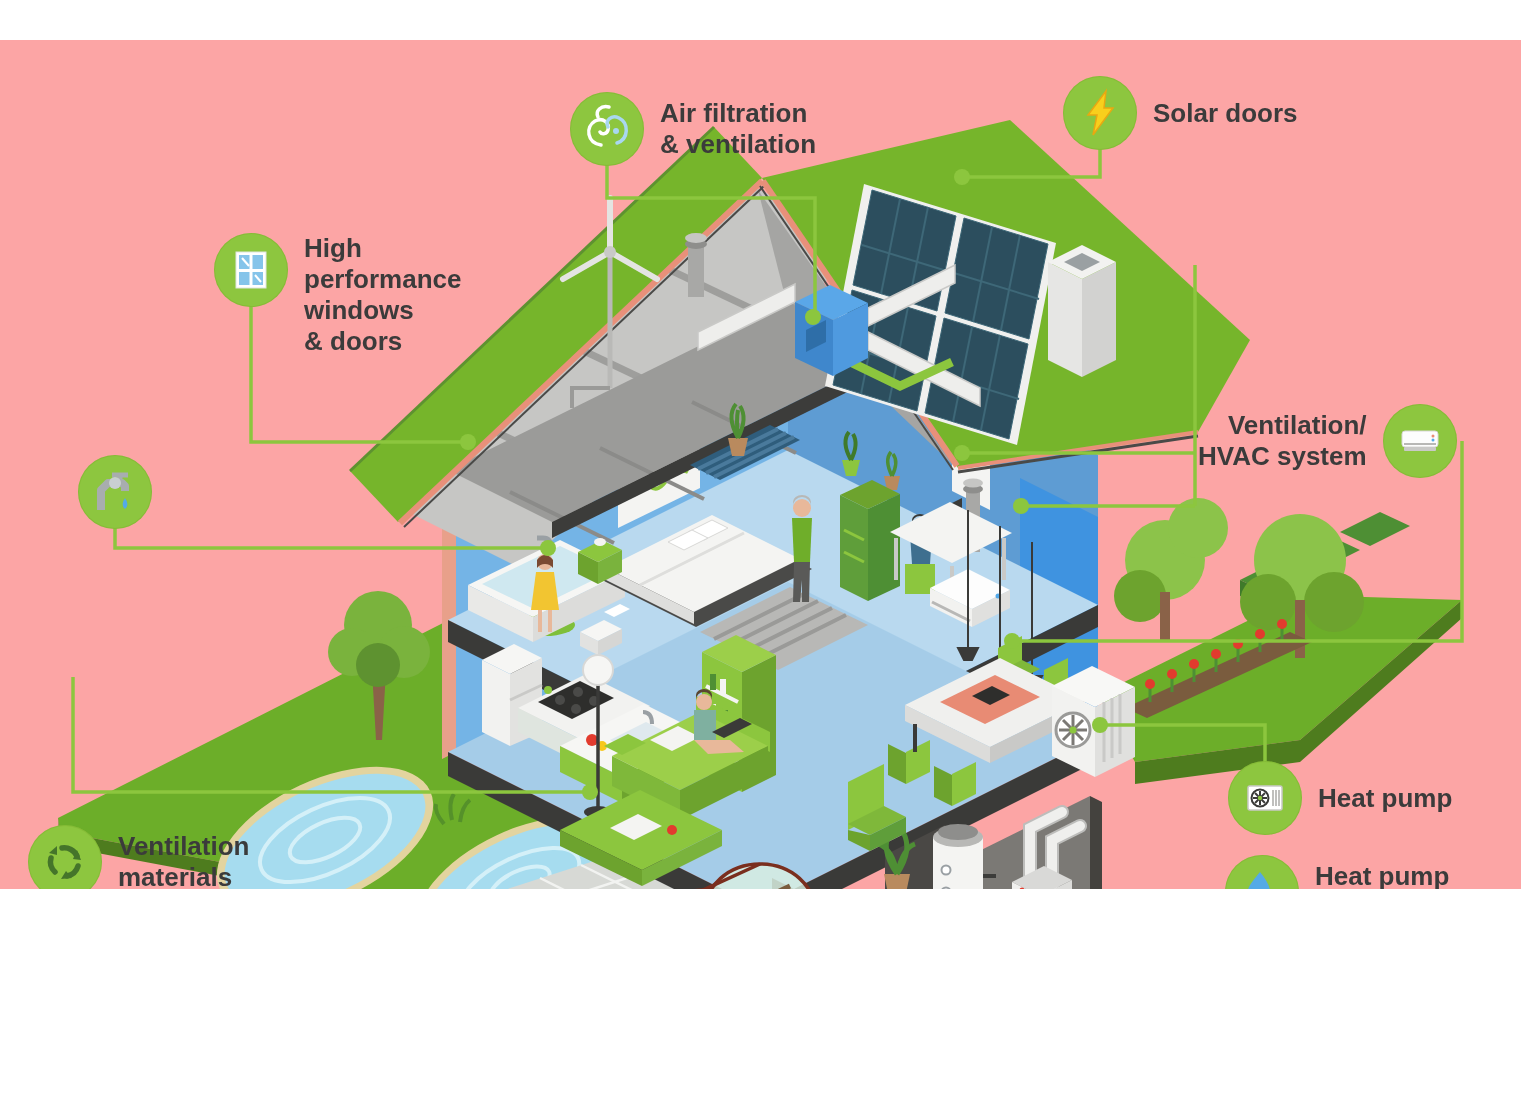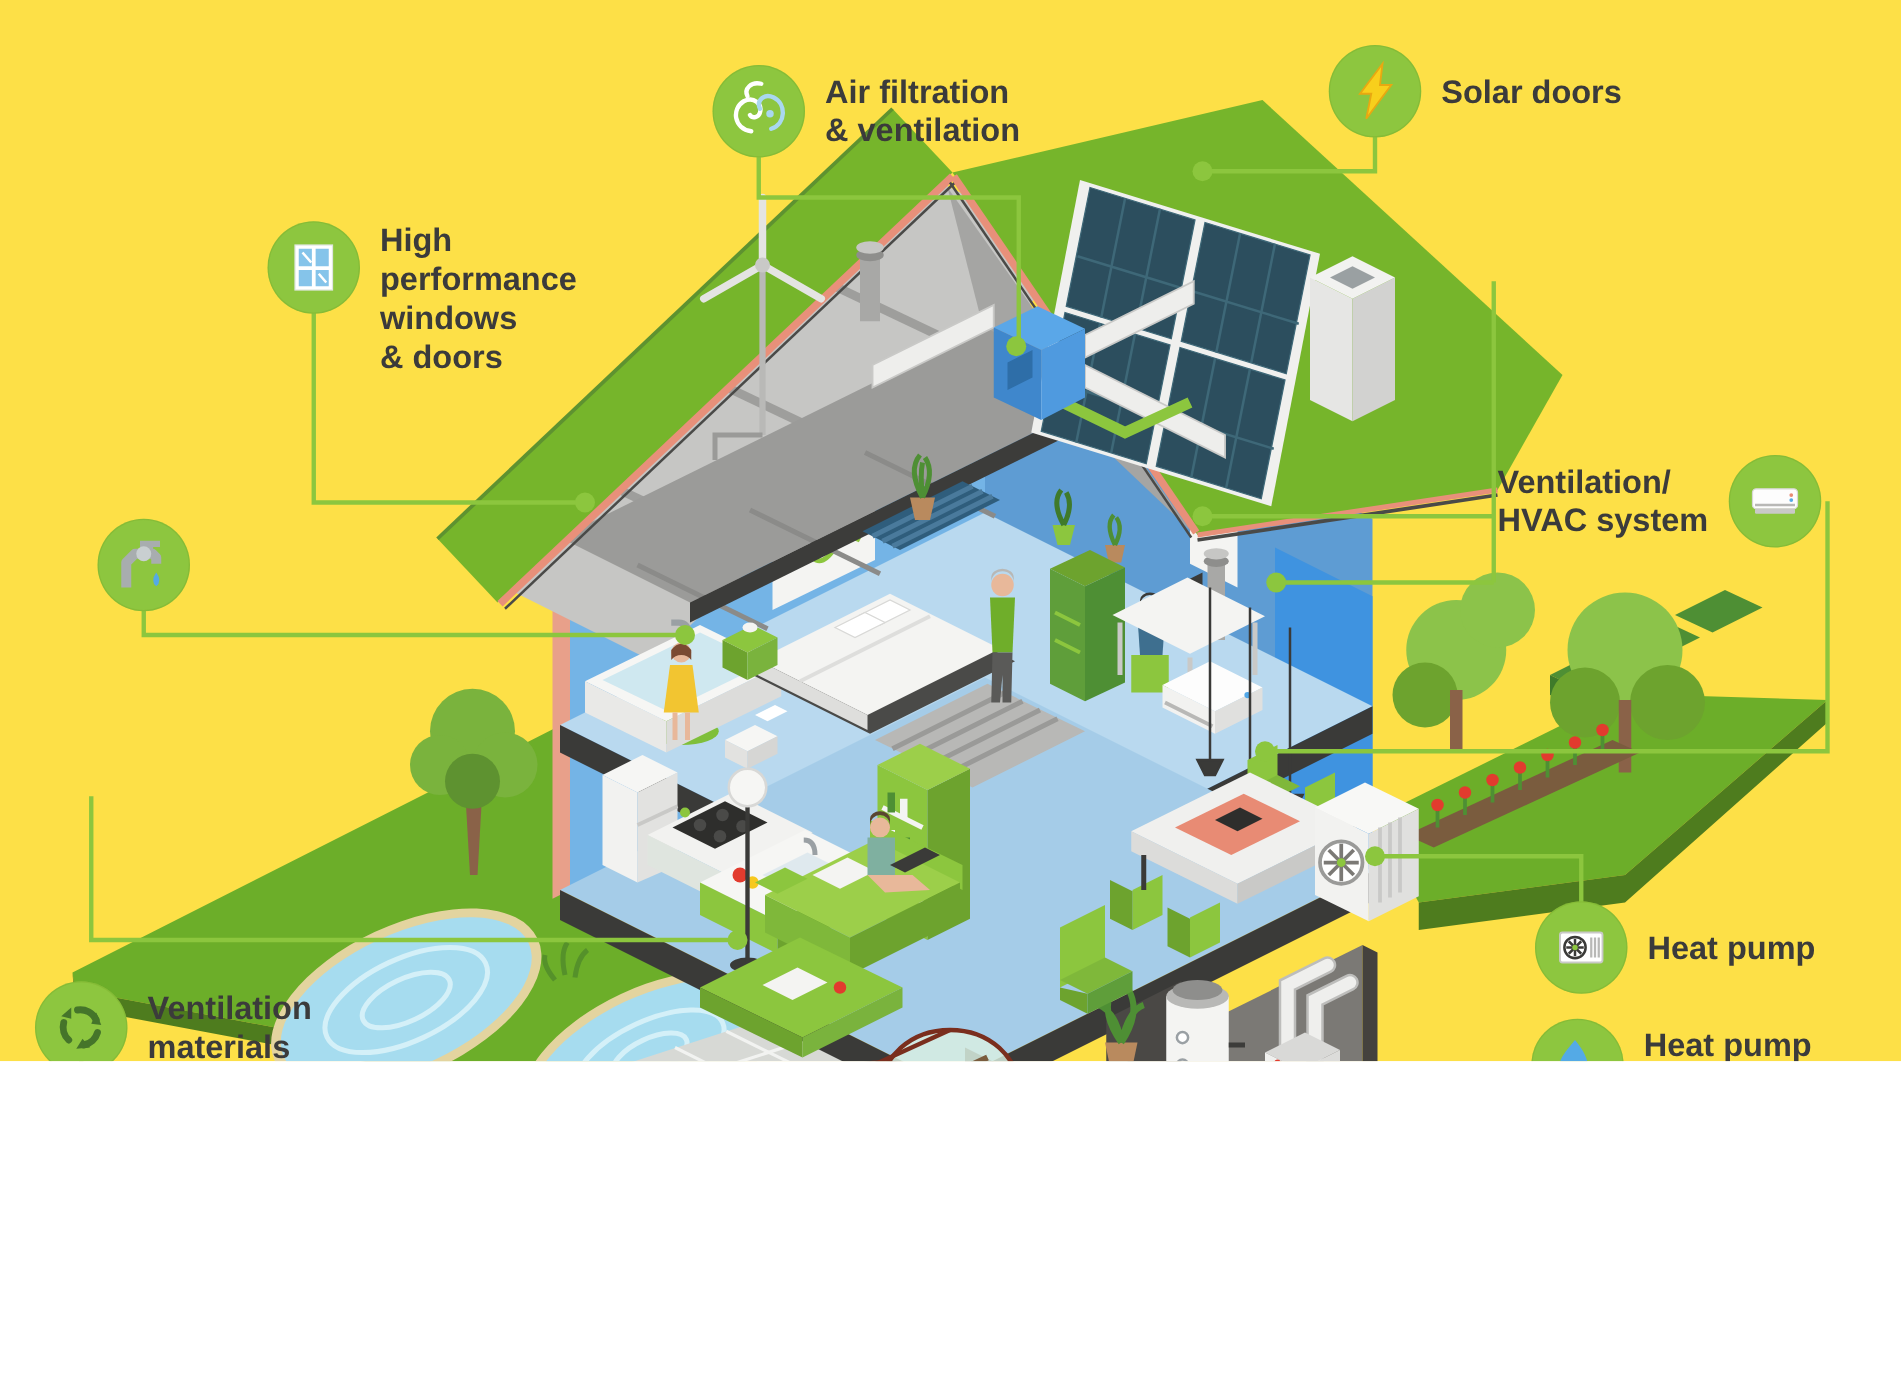--- a/index.html
+++ b/index.html
@@ -1,24 +1,24 @@
 <!DOCTYPE html>
 <html><head>
 <meta charset="utf-8">
 <style>
   html,body{margin:0;padding:0;background:#fff;}
-  .stage{position:relative;width:1521px;height:849px;background:#fde047;
-         font-family:"Liberation Sans",sans-serif;overflow:hidden;}
+  .stage{position:relative;width:1521px;height:849px;background:#fca5a5;
+         font-family:"Liberation Sans",sans-serif;overflow:hidden;margin-top:40px;}
   .scene-svg{position:absolute;left:0;top:0;}
   .feature{position:absolute;display:flex;gap:16px;align-items:center;}
   .feature.top{align-items:flex-start;}
   .badge{width:74px;height:74px;border-radius:50%;background:#8dc63f;flex:0 0 auto;
          display:flex;align-items:center;justify-content:center;box-shadow:0 0 0 1px rgba(120,170,40,.35) inset;}
   .ftext{font-size:26px;font-weight:bold;color:#3b3b3b;line-height:31px;white-space:pre-line;}
-  .ftext.right{}
+  .ftext.right{text-align:right;}
 </style>
 </head>
 <body>
 
 <div class="stage">
 
 <svg class="scene-svg" width="1521" height="1113" viewBox="0 0 1521 1113">
 
   <g>
     <polygon points="58,778 445,582 450,735 622,812 455,866 60,792" fill="#6cae29"></polygon>
@@ -609,21 +609,21 @@
 
 <div class="feature" style="left:1063px;top:36px">
   <div class="badge">
     <svg width="74" height="74" viewBox="-37 -37 74 74">
       <path d="M6,-22 L-12,2 L-3,2 L-7,22 L13,-5 L4,-5 Z" fill="#f8cf1c" stroke="#e8a811" stroke-width="1.5"></path>
     </svg>
   </div>
   <div class="ftext">Solar doors</div>
 </div>
 
-<div class="feature top" style="left:214px;top:177px">
+<div class="feature top" style="left:214px;top:193px">
   <div class="badge">
     <svg width="74" height="74" viewBox="-37 -37 74 74">
       <rect x="-15" y="-18" width="30" height="36" fill="#ffffff" stroke="#dfe5e0" stroke-width="1"></rect>
       <rect x="-12" y="-15" width="10.5" height="14" fill="#85c4ea"></rect>
       <rect x="1.5" y="-15" width="10.5" height="14" fill="#85c4ea"></rect>
       <rect x="-12" y="2" width="10.5" height="13" fill="#85c4ea"></rect>
       <rect x="1.5" y="2" width="10.5" height="13" fill="#85c4ea"></rect>
       <line x1="-9" y1="-12" x2="-2" y2="-4" stroke="#ffffff" stroke-width="2"></line>
       <line x1="4" y1="5" x2="10" y2="12" stroke="#ffffff" stroke-width="2"></line>
     </svg>

